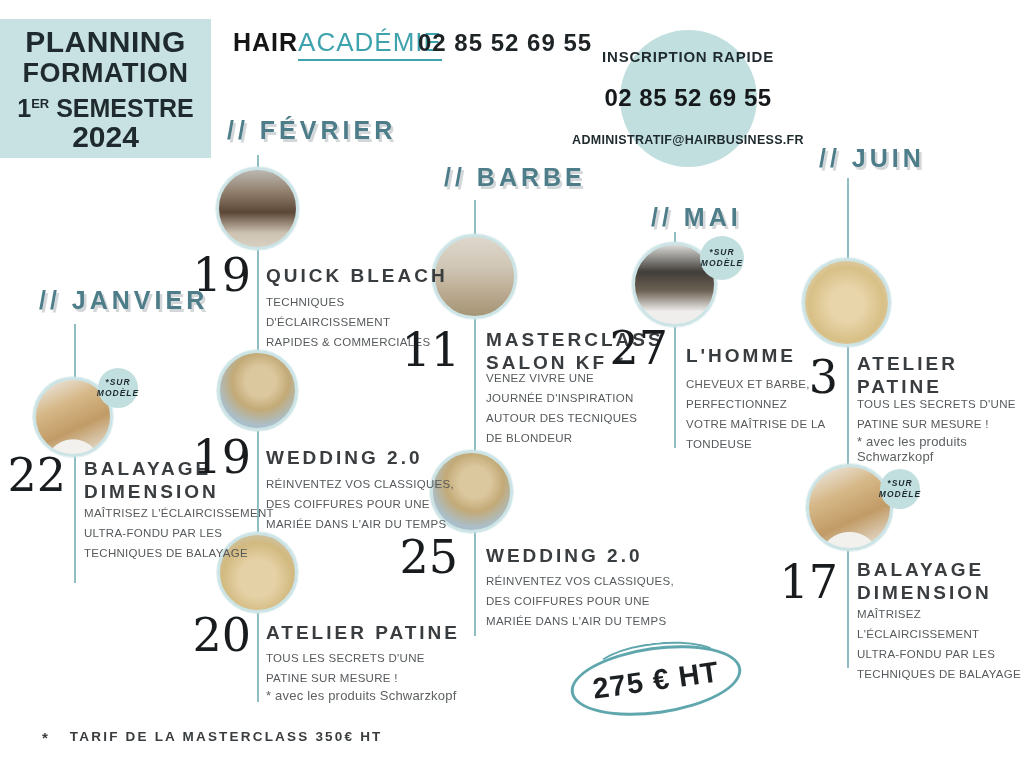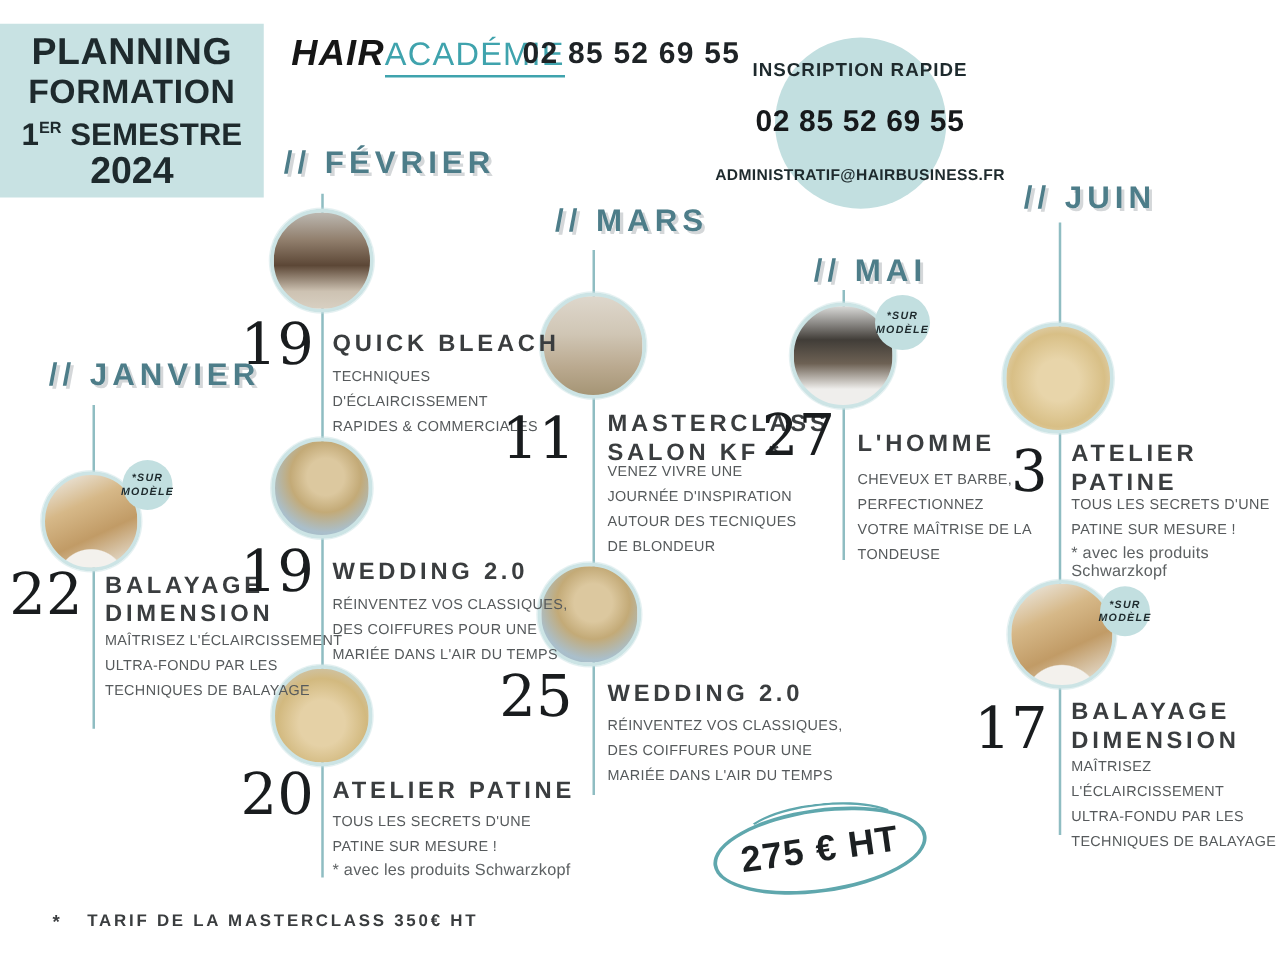--- a/index.html
+++ b/index.html
@@ -21,21 +21,21 @@
     text-align:center; color:#1e2a2d; padding-top:2px;
   }
   .title-line1 { font-size:30px; font-weight:bold; letter-spacing:.5px; line-height:1.08; }
   .title-line2 { font-size:27px; font-weight:bold; letter-spacing:.5px; line-height:1.08; }
   .title-sem   { font-size:25px; font-weight:bold; margin-top:7px; line-height:1.05; }
   .title-sem sup { font-size:13px; vertical-align:super; }
   .title-year  { font-size:30px; font-weight:bold; line-height:1.05; }
 
   
   .logo { left:233px; top:27px; display:flex; align-items:baseline; }
-  .logo-hair { font-size:29px; font-weight:bold; letter-spacing:1px; color:#161616;font-style:italic; }
+  .logo-hair { font-size:25px; font-weight:bold; letter-spacing:1px; color:#161616; }
   .logo-academie {
     font-size:26px; font-weight:300; letter-spacing:1px; color:#3fa3ad;
     border-bottom:2px solid #3fa3ad; padding-bottom:1px;
   }
   .top-phone { left:418px; top:29px; font-size:24px; font-weight:bold; letter-spacing:1px; color:#1e2326; }
 
   
   .inscription-circle { left:620px; top:30px; width:137px; height:137px; border-radius:50%; background:#c2dfe0; }
   .inscription-title { left:558px; top:48px; width:260px; text-align:center; font-size:15px; font-weight:bold; letter-spacing:.8px; color:#1e2a2d; }
   .inscription-phone { left:558px; top:84px; width:260px; text-align:center; font-size:24px; font-weight:bold; letter-spacing:.5px; color:#16191b; }
@@ -122,21 +122,21 @@
 </div>
 <div class="abs top-phone">02 85 52 69 55</div>
 
 <div class="abs inscription-circle"></div>
 <div class="abs inscription-title">INSCRIPTION RAPIDE</div>
 <div class="abs inscription-phone">02 85 52 69 55</div>
 <div class="abs inscription-email">ADMINISTRATIF@HAIRBUSINESS.FR</div>
 
 <div class="abs month-header" style="left:39px; top:286px;">// JANVIER</div>
 <div class="abs month-header" style="left:227px; top:116px;">// FÉVRIER</div>
-<div class="abs month-header" style="left:444px; top:163px;">// MARS</div>
+<div class="abs month-header" style="left:444px; top:163px;">// BARBE</div>
 <div class="abs month-header" style="left:651px; top:203px;">// MAI</div>
 <div class="abs month-header" style="left:819px; top:144px;">// JUIN</div>
 
 <div class="abs tline" style="left:74px;  top:324px; height:259px;"></div>
 <div class="abs tline" style="left:257px; top:155px; height:547px;"></div>
 <div class="abs tline" style="left:474px; top:200px; height:436px;"></div>
 <div class="abs tline" style="left:674px; top:232px; height:216px;"></div>
 <div class="abs tline" style="left:847px; top:178px; height:490px;"></div>
 
 <div class="abs photo p-blonde-bob" style="left:33px;  top:377px; width:80px; height:80px;"></div>

